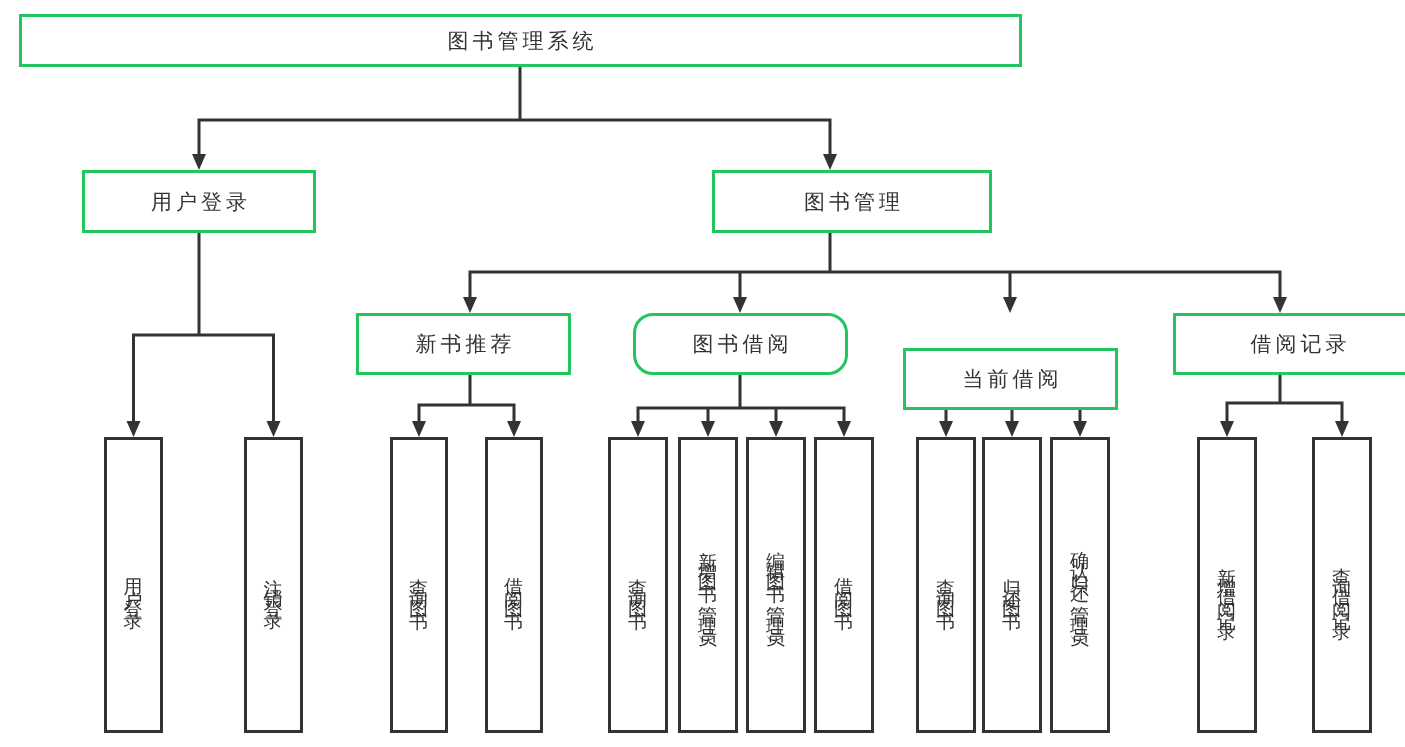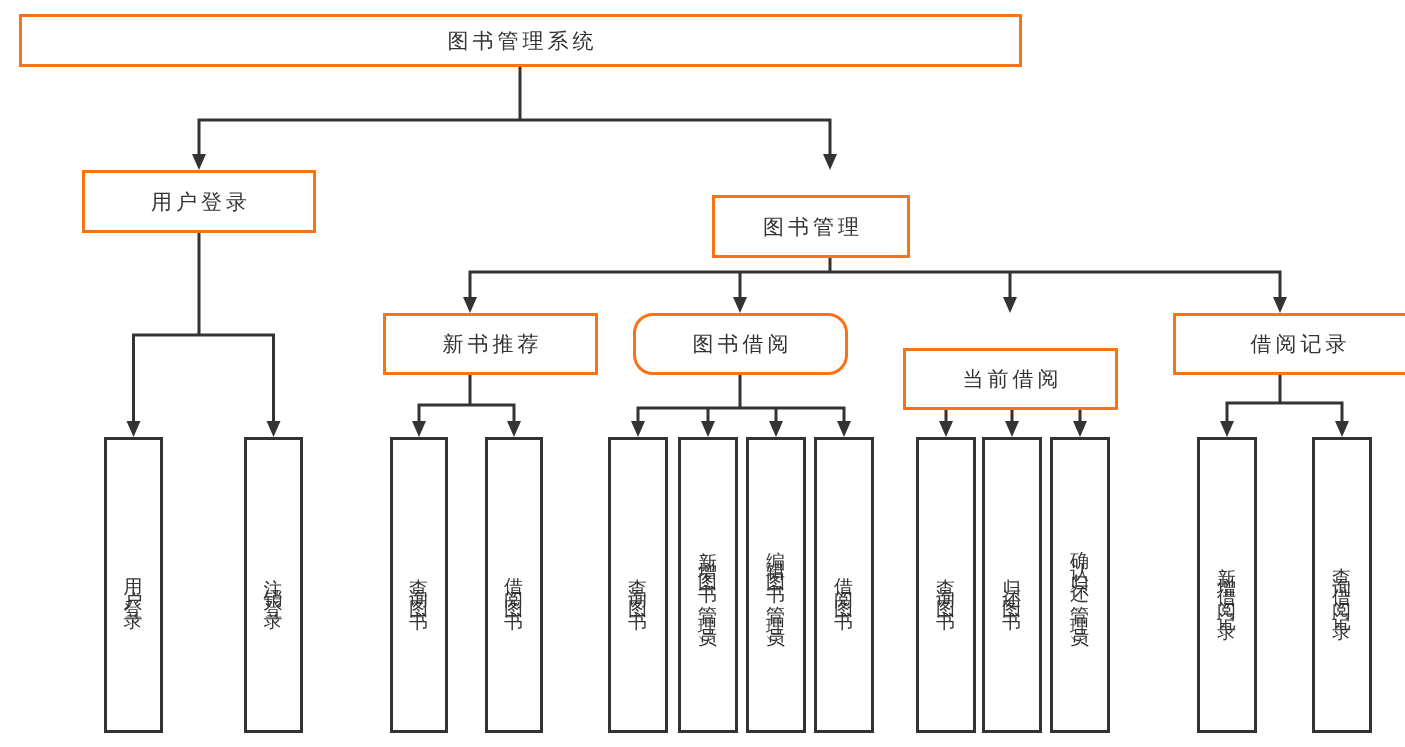--- a/index.html
+++ b/index.html
@@ -18,21 +18,21 @@
   .connectors {
     position: absolute;
     left: 0; top: 0;
     width: 1405px;
     height: 747px;
   }
   .hbox {
     position: absolute;
     box-sizing: border-box;
     background: #ffffff;
-    border: 3px solid #f97316;
+    border: 3px solid #22c55e;
     display: flex;
     align-items: center;
     justify-content: center;
     font-size: 21px;
     letter-spacing: 4px;
     text-indent: 4px;
     color: #333333;
     white-space: nowrap;
   }
   .leaf {
@@ -84,23 +84,23 @@
              M126.5 421h14L133.5 437z M266.5 421h14L273.5 437z
              M412 421h14L419 437z M507 421h14L514 437z
              M631 421h14L638 437z M701 421h14L708 437z M769 421h14L776 437z M837 421h14L844 437z
              M939 421h14L946 437z M1005 421h14L1012 437z M1073 421h14L1080 437z
              M1220 421h14L1227 437z M1335 421h14L1342 437z"></path>
   </svg>
 
   <div class="hbox" style="left:19px; top:14px; width:1003px; height:53px;">图书管理系统</div>
 
   <div class="hbox" style="left:82px; top:170px; width:234px; height:63px;">用户登录</div>
-  <div class="hbox" style="left:712px; top:170px; width:198px; height:63px;margin-top:25px;">图书管理</div>
+  <div class="hbox" style="left:712px; top:170px; width:280px; height:63px;">图书管理</div>
 
-  <div class="hbox" style="left:383px; top:313px; width:215px; height:62px;">新书推荐</div>
+  <div class="hbox" style="left:356px; top:313px; width:215px; height:62px;">新书推荐</div>
   <div class="hbox" style="left:633px; top:313px; width:215px; height:62px;border-radius:20px;">图书借阅</div>
   <div class="hbox" style="left:903px; top:313px; width:215px; height:62px;margin-top:35px;">当前借阅</div>
   <div class="hbox" style="left:1173px; top:313px; width:251px; height:62px;">借阅记录</div>
 
   <div class="leaf" style="left:104px; width:59px;">
     <span class="vtext">用户登录</span>
   </div>
   <div class="leaf" style="left:244px; width:59px;">
     <span class="vtext">注销登录</span>
   </div>

